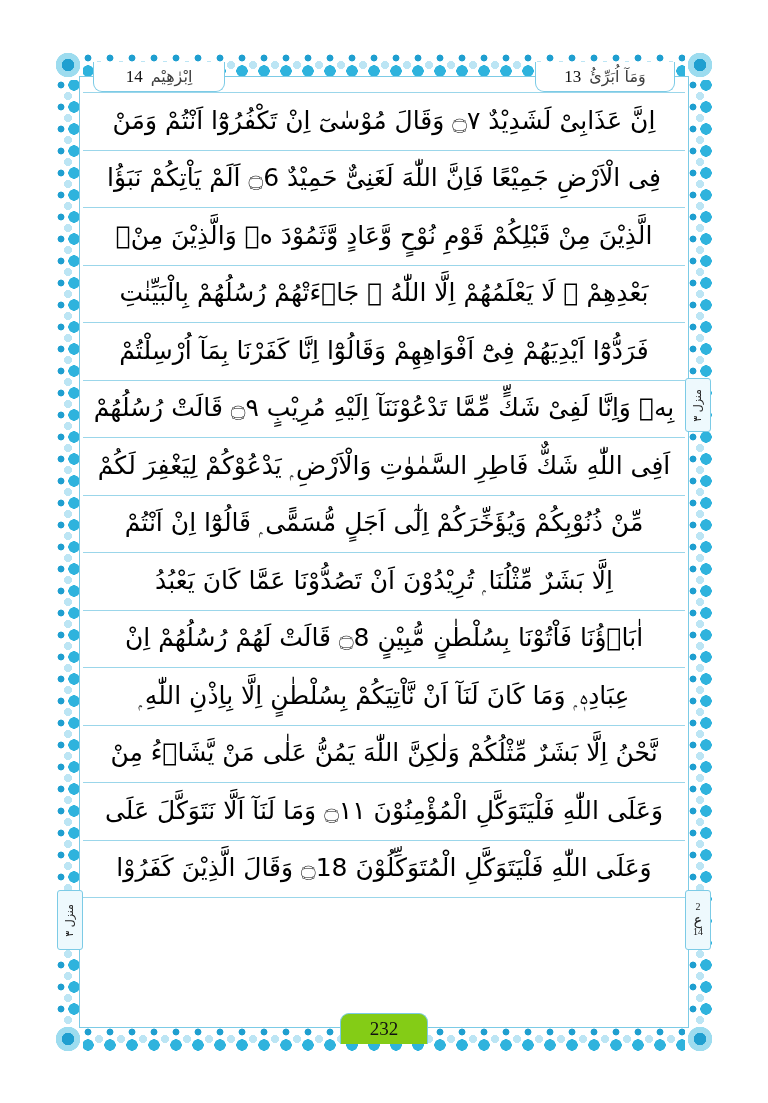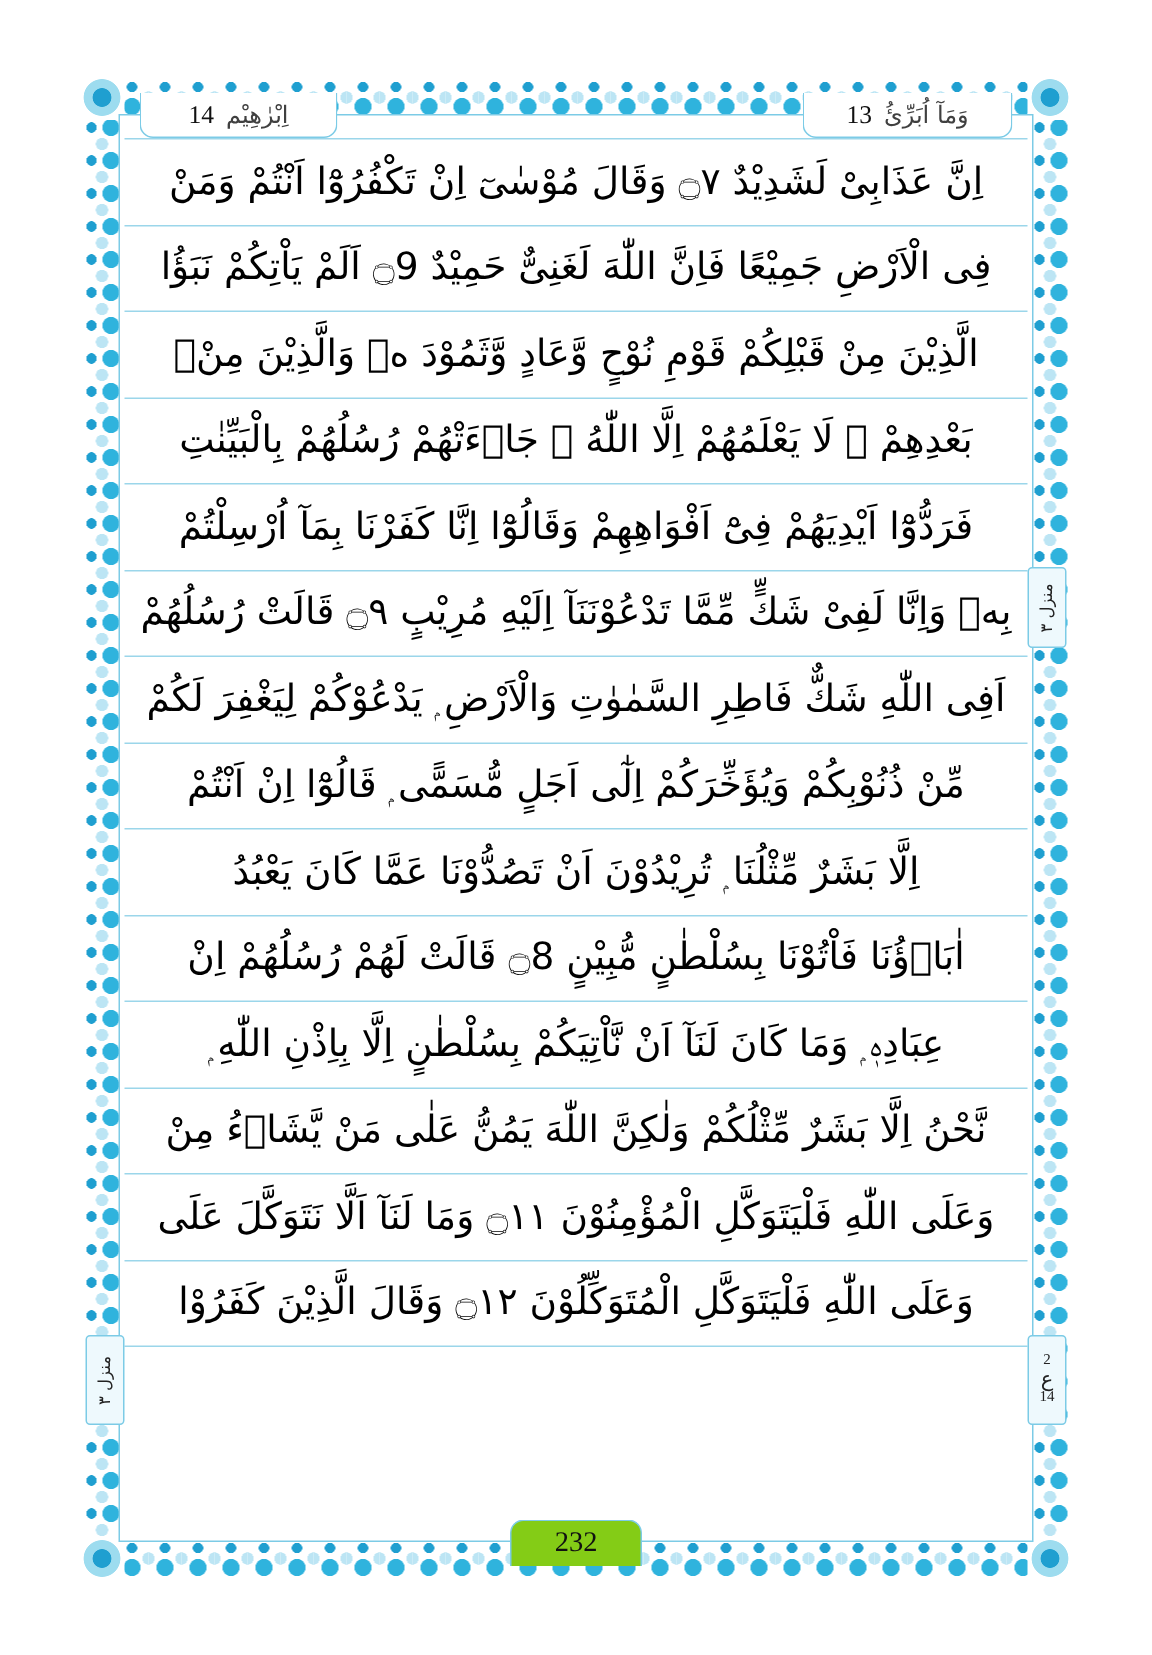--- a/index.html
+++ b/index.html
@@ -236,21 +236,21 @@
     <div id="header-juz" class="cartouche">
       <span class="ar">وَمَآ اُبَرِّئُ</span>
       <span class="num">13</span>
     </div>
 
     <div id="text-block">
       <div class="ayah-line">
           <span class="ar-text">اِنَّ عَذَابِىْ لَشَدِيْدٌ ۝٧ وَقَالَ مُوْسٰىٓ اِنْ تَكْفُرُوْٓا اَنْتُمْ وَمَنْ</span>
         </div>
       <div class="ayah-line">
-          <span class="ar-text">فِى الْاَرْضِ جَمِيْعًا فَاِنَّ اللّٰهَ لَغَنِىٌّ حَمِيْدٌ ۝9 اَلَمْ يَاْتِكُمْ نَبَؤُا</span>
+          <span class="ar-text">فِى الْاَرْضِ جَمِيْعًا فَاِنَّ اللّٰهَ لَغَنِىٌّ حَمِيْدٌ ۝6 اَلَمْ يَاْتِكُمْ نَبَؤُا</span>
         </div>
       <div class="ayah-line">
           <span class="ar-text">الَّذِيْنَ مِنْ قَبْلِكُمْ قَوْمِ نُوْحٍ وَّعَادٍ وَّثَمُوْدَ ەۛ وَالَّذِيْنَ مِنْۢ</span>
         </div>
       <div class="ayah-line">
           <span class="ar-text">بَعْدِهِمْ ۛ لَا يَعْلَمُهُمْ اِلَّا اللّٰهُ ۚ جَاۤءَتْهُمْ رُسُلُهُمْ بِالْبَيِّنٰتِ</span>
         </div>
       <div class="ayah-line">
           <span class="ar-text">فَرَدُّوْٓا اَيْدِيَهُمْ فِىْٓ اَفْوَاهِهِمْ وَقَالُوْٓا اِنَّا كَفَرْنَا بِمَآ اُرْسِلْتُمْ</span>
         </div>
@@ -272,21 +272,21 @@
       <div class="ayah-line">
           <span class="ar-text">عِبَادِهٖ ۭ وَمَا كَانَ لَنَآ اَنْ نَّاْتِيَكُمْ بِسُلْطٰنٍ اِلَّا بِاِذْنِ اللّٰهِ ۭ</span>
         </div>
       <div class="ayah-line">
           <span class="ar-text">نَّحْنُ اِلَّا بَشَرٌ مِّثْلُكُمْ وَلٰكِنَّ اللّٰهَ يَمُنُّ عَلٰى مَنْ يَّشَاۤءُ مِنْ</span>
         </div>
       <div class="ayah-line">
           <span class="ar-text">وَعَلَى اللّٰهِ فَلْيَتَوَكَّلِ الْمُؤْمِنُوْنَ ۝١١ وَمَا لَنَآ اَلَّا نَتَوَكَّلَ عَلَى</span>
         </div>
       <div class="ayah-line">
-          <span class="ar-text">وَعَلَى اللّٰهِ فَلْيَتَوَكَّلِ الْمُتَوَكِّلُوْنَ ۝١٢ وَقَالَ الَّذِيْنَ كَفَرُوْا</span>
+          <span class="ar-text">وَعَلَى اللّٰهِ فَلْيَتَوَكَّلِ الْمُتَوَكِّلُوْنَ ۝18 وَقَالَ الَّذِيْنَ كَفَرُوْا</span>
         </div>
     </div>
 
     <div id="marker-right-top" class="side-marker">
       <span class="m-vert">منزل ٣</span>
     </div>
 
     <div id="marker-right-bottom" class="side-marker">
       <span class="m-num">2</span>
       <span class="m-ain">ع</span>

